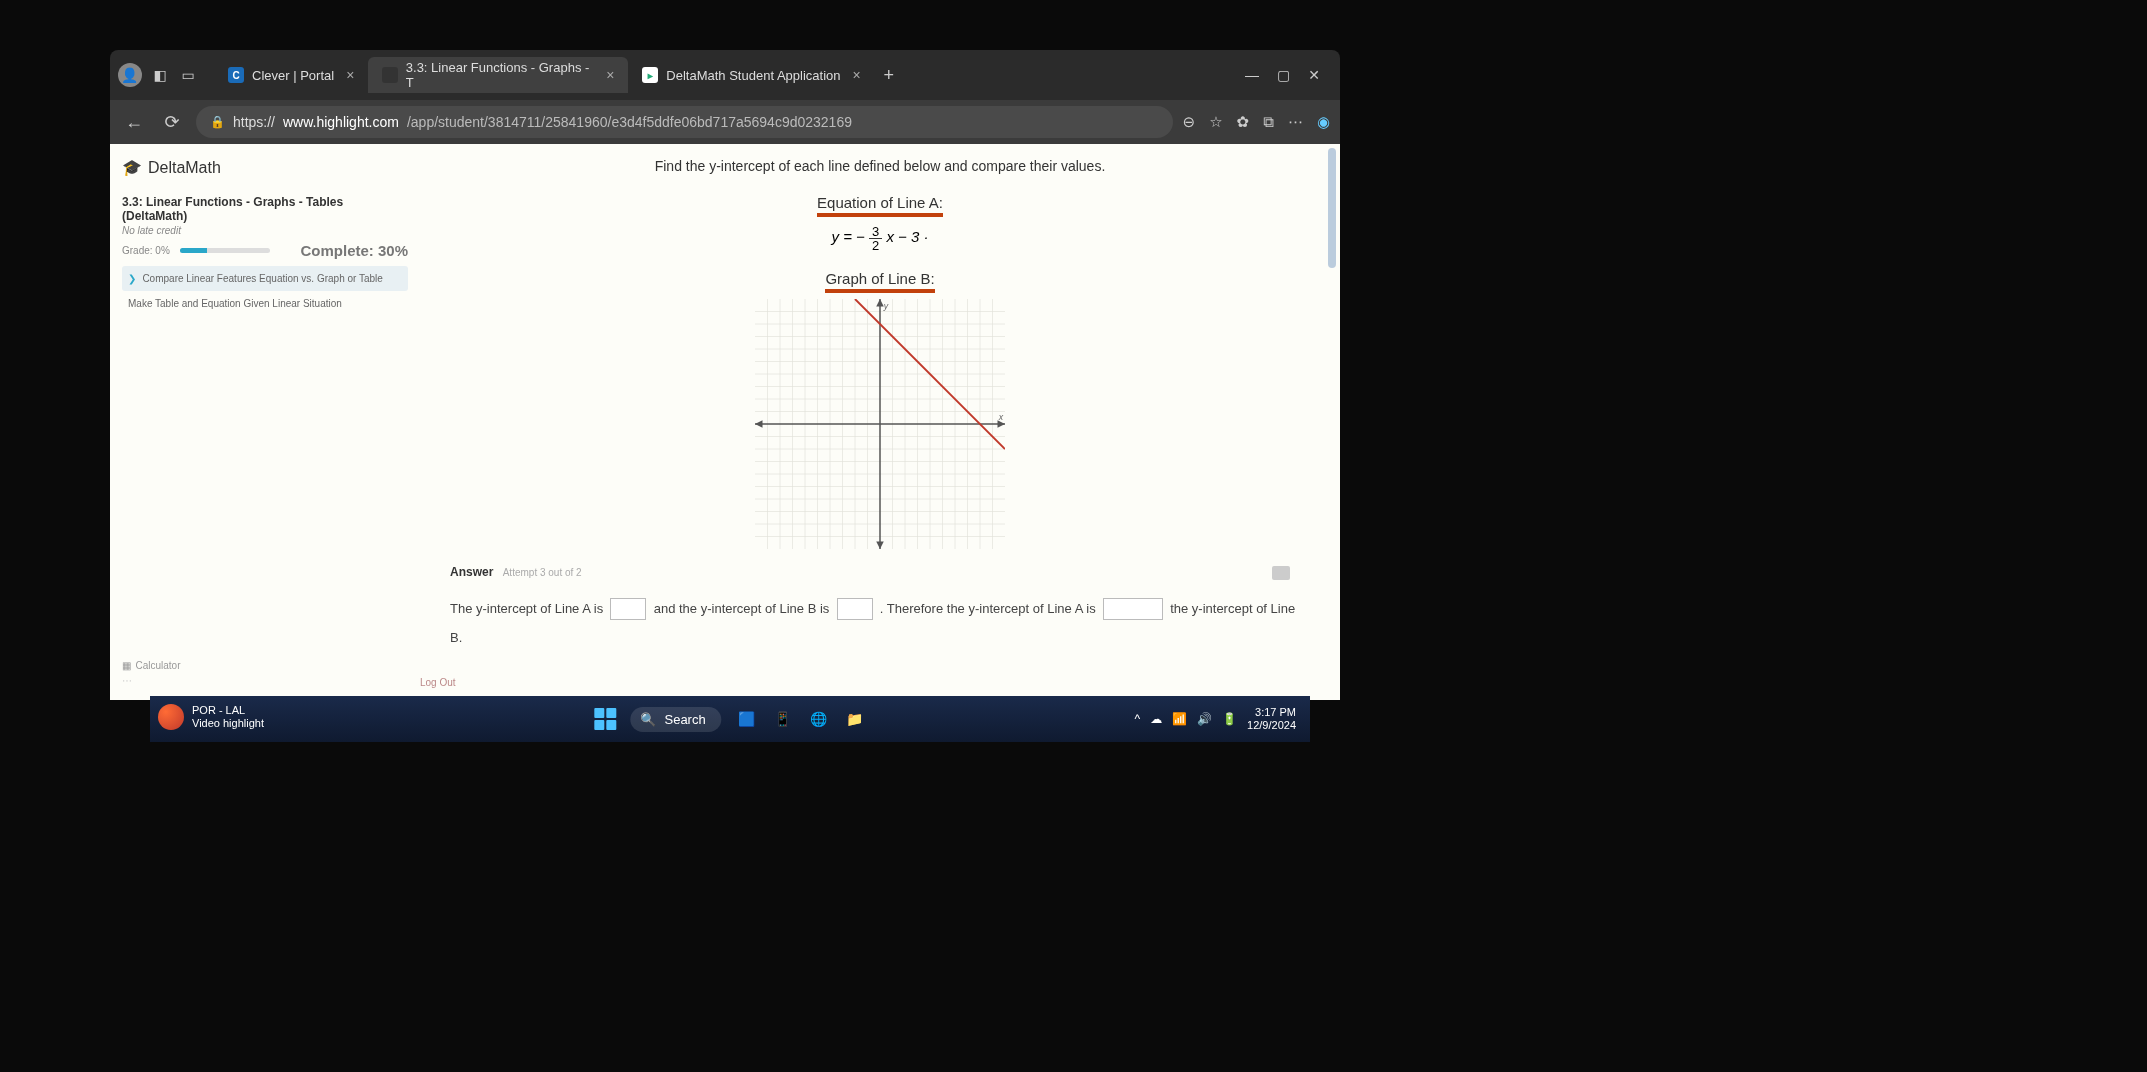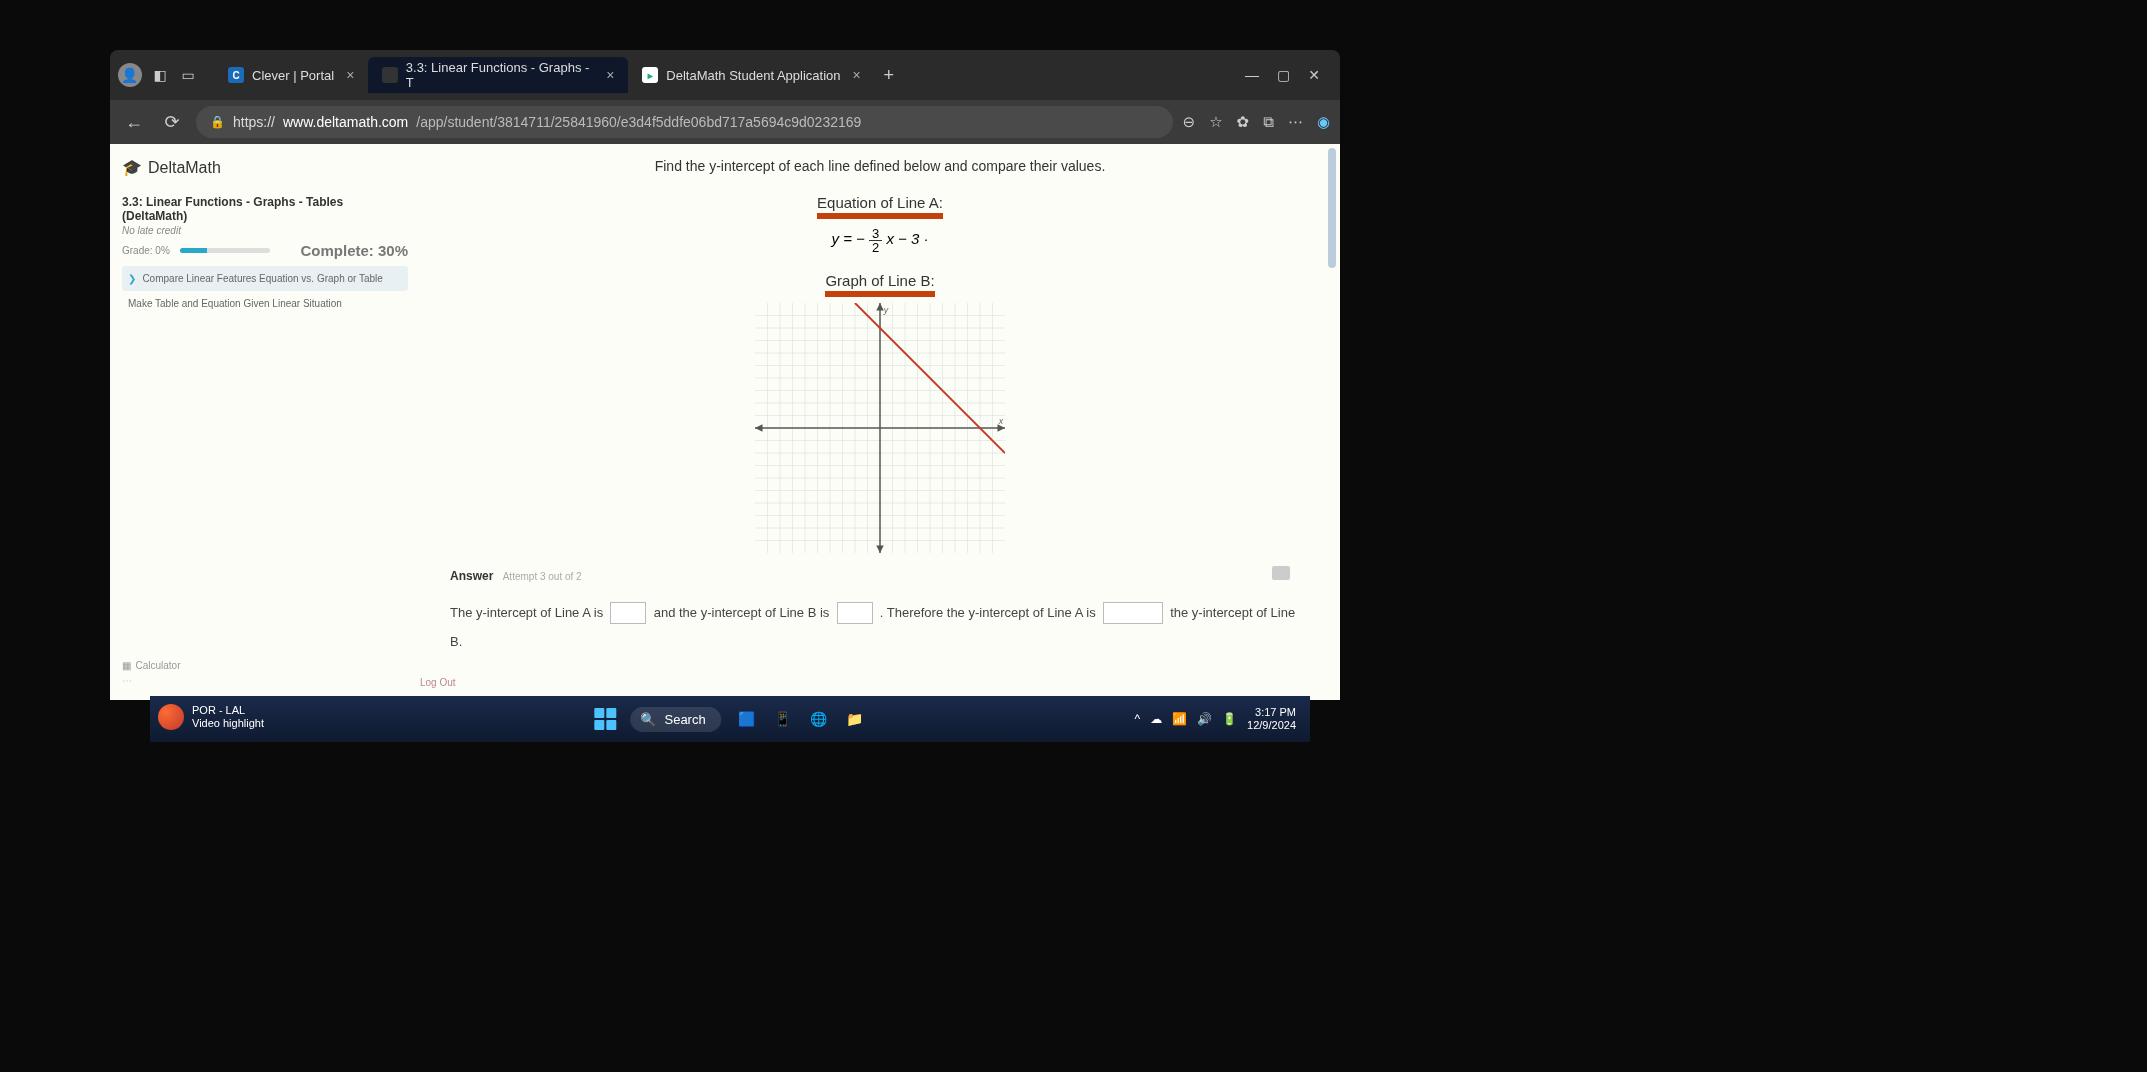--- a/index.html
+++ b/index.html
@@ -5,21 +5,21 @@
 * { margin:0; padding:0; box-sizing:border-box; font-family:"Segoe UI",Arial,sans-serif; }
 body { background:#0a0a0a; width:2147px; height:1072px; position:relative; overflow:hidden; }
 
 
 .browser { position:absolute; left:110px; top:50px; width:1230px; height:650px; background:#2b2b2b; border-radius:8px 8px 0 0; display:flex; flex-direction:column; }
 .titlebar { height:50px; display:flex; align-items:center; padding:0 8px; gap:8px; color:#ddd; }
 .titlebar .profile { width:24px; height:24px; border-radius:50%; background:#888; display:flex; align-items:center; justify-content:center; font-size:14px; }
 .titlebar .ticon { width:20px; height:20px; display:flex; align-items:center; justify-content:center; font-size:14px; color:#ccc; }
 .tabs { display:flex; gap:0; margin-left:8px; flex:1; align-items:center; }
 .tab { display:flex; align-items:center; gap:8px; height:36px; padding:0 14px; font-size:13px; color:#ddd; border-radius:6px 6px 0 0; max-width:260px; }
-.tab.active { background:#0f172a; }
+.tab.active { background:#404040; }
 .tab .favicon { width:16px; height:16px; border-radius:3px; display:flex; align-items:center; justify-content:center; font-size:10px; font-weight:bold; }
 .tab .close { font-size:14px; color:#aaa; margin-left:4px; }
 .newtab { width:28px; height:28px; display:flex; align-items:center; justify-content:center; color:#ccc; font-size:18px; }
 .winctrl { display:flex; gap:18px; margin-left:auto; padding-right:12px; }
 .winctrl span { color:#ccc; font-size:14px; }
 
 .addrbar { height:44px; background:#3b3b3b; display:flex; align-items:center; padding:0 10px; gap:10px; }
 .addrbar .nbtn { width:28px; height:28px; display:flex; align-items:center; justify-content:center; color:#ccc; font-size:18px; border-radius:4px; }
 .url { flex:1; background:#4a4a4a; height:32px; border-radius:16px; display:flex; align-items:center; padding:0 14px; gap:8px; color:#ddd; font-size:14px; overflow:hidden; white-space:nowrap; }
 .url .lock { font-size:12px; }
@@ -39,21 +39,21 @@
 .grade { font-size:10px; color:#888; }
 .progress { width:90px; height:5px; background:#ddd; border-radius:3px; overflow:hidden; }
 .progress .fill { height:100%; width:30%; background:#2aa7c9; }
 .complete { font-size:15px; color:#777; margin-left:auto;font-weight:bold; }
 .skill { font-size:10px; color:#666; padding:7px 6px; border-radius:3px; display:flex; align-items:center; gap:6px; }
 .skill.active { background:#e8f0f3; }
 .skill .arrow { color:#2aa7c9; font-size:10px; }
 
 .main { flex:1; padding:14px 30px; position:relative; font-family:Georgia,serif; }
 .instruction { font-size:14px; color:#333; margin-bottom:20px; text-align:center; }
-.eq-header { font-size:15px; color:#333; text-align:center; border-bottom:6px solid #c2410c; display:inline-block; padding-bottom:2px; }
+.eq-header { font-size:15px; color:#333; text-align:center; border-bottom:4px solid #c2410c; display:inline-block; padding-bottom:2px; }
 .eq-wrap, .graph-title-wrap { text-align:center; margin-bottom:6px; }
 .equation { font-size:15px; text-align:center; margin:8px 0 18px; font-style:italic; }
 .equation .frac { display:inline-block; text-align:center; vertical-align:middle; font-size:13px; line-height:1; font-style:normal; }
 .equation .frac .num { border-bottom:1px solid #333; padding:0 3px; }
 .equation .frac .den { padding:0 3px; }
 
 .graph { width:250px; height:250px; margin:4px auto 10px; position:relative; }
 .graph svg { width:100%; height:100%; }
 
 .answer-section { margin-top:16px; font-size:12px; color:#555; font-family:"Segoe UI",Arial,sans-serif; }
@@ -117,21 +117,21 @@
       <span>✕</span>
     </div>
   </div>
 
   <div class="addrbar">
     <div class="nbtn">←</div>
     <div class="nbtn">⟳</div>
     <div class="url">
       <span class="lock">🔒</span>
       <span>https://</span>
-        <span class="domain">www.deltamath.com</span>
+        <span class="domain">www.highlight.com</span>
         <span class="path">/app/student/3814711/25841960/e3d4f5ddfe06bd717a5694c9d0232169</span>
     </div>
     <div class="ricons">
       <span>⊖</span>
       <span>☆</span>
       <span>✿</span>
       <span>⧉</span>
       <span>⋯</span>
       <span style="color:#6cf">◉</span>
     </div>

